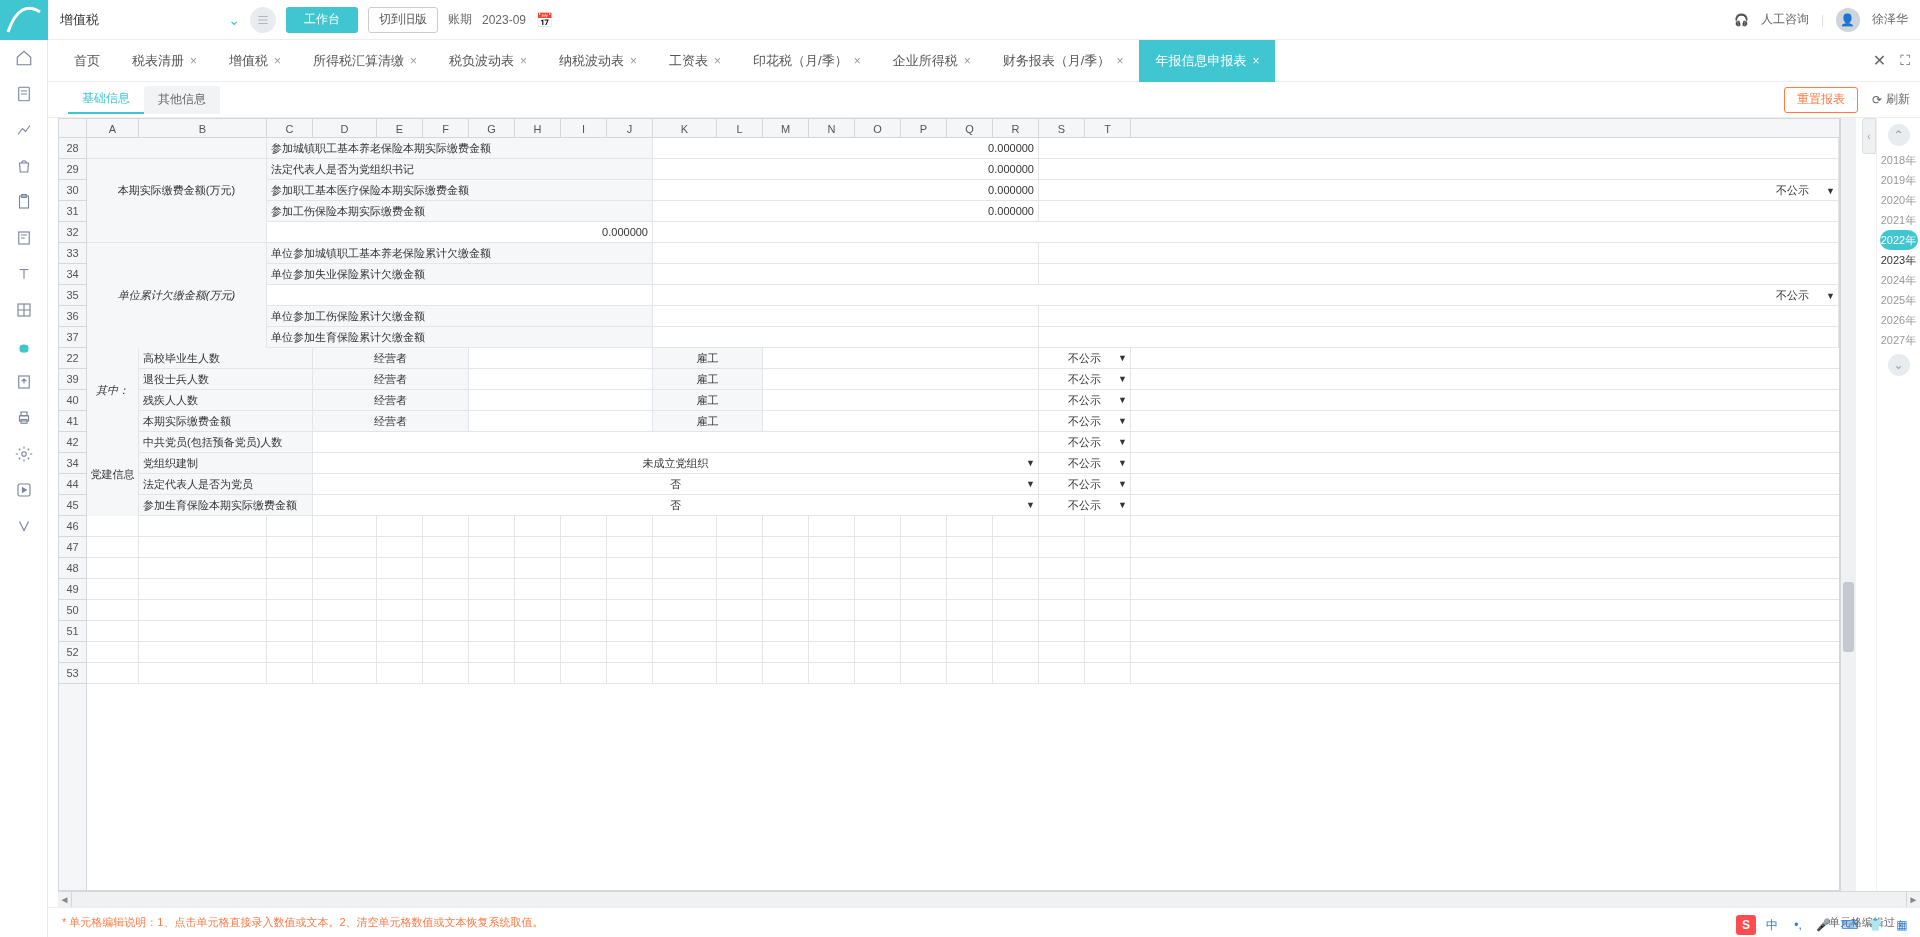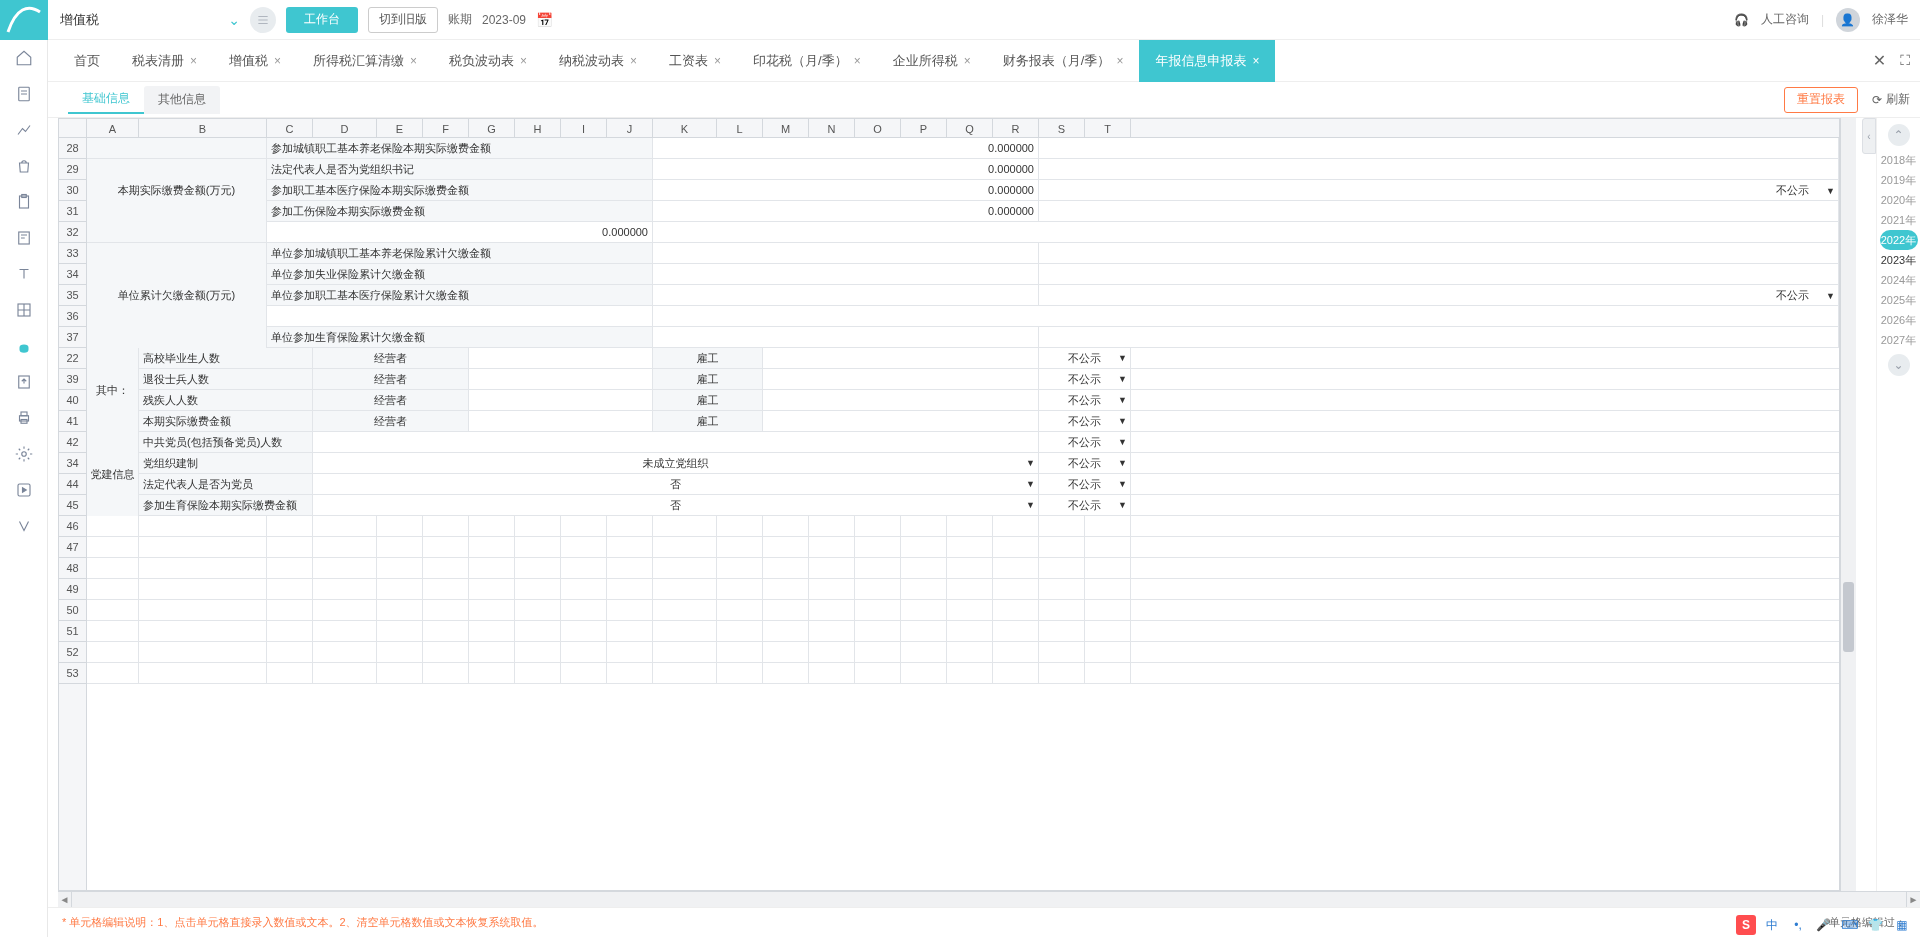--- a/index.html
+++ b/index.html
@@ -334,52 +334,52 @@
                     <div class="cell " style="width: 180px; position: relative; visibility: hidden;"></div>
                     <div class="cell head" style="width: 386px; position: relative;">参加工伤保险本期实际缴费金额</div>
                     <div class="cell right" style="width: 386px; position: relative;">0.000000</div>
                     <div class="cell " style="width: 92px; position: relative; visibility: hidden;"></div>
                   </div>
                   <div class="crow">
                     <div class="cell " style="width: 180px; position: relative; visibility: hidden;"></div>
                     <div class="cell right" style="width: 386px; position: relative;">0.000000</div>
                     <div class="cell " style="width: 92px; position: relative; visibility: hidden;"></div>
                   </div>
-                  <div class="cell center head" style="width: 180px; position: absolute; height: 105px; left: 0px; top: 105px;">单位累计欠缴金额(万元)</div>
+                  <div class="cell center head" style="width: 180px; position: absolute; height: 105px; left: 0px; top: 105px; font-style: italic;">单位累计欠缴金额(万元)</div>
                   <div class="cell center" style="width: 92px; position: absolute; height: 105px; right: 0px; top: 105px;">不公示<span class="dd-arrow">▼</span></div>
                   <div class="crow">
                     <div class="cell " style="width: 180px; position: relative; visibility: hidden;"></div>
                     <div class="cell head" style="width: 386px; position: relative;">单位参加城镇职工基本养老保险累计欠缴金额</div>
                     <div class="cell " style="width: 386px; position: relative;"></div>
                     <div class="cell " style="width: 92px; position: relative; visibility: hidden;"></div>
                   </div>
                   <div class="crow">
                     <div class="cell " style="width: 180px; position: relative; visibility: hidden;"></div>
                     <div class="cell head" style="width: 386px; position: relative;">单位参加失业保险累计欠缴金额</div>
                     <div class="cell " style="width: 386px; position: relative;"></div>
                     <div class="cell " style="width: 92px; position: relative; visibility: hidden;"></div>
                   </div>
                   <div class="crow">
                     <div class="cell " style="width: 180px; position: relative; visibility: hidden;"></div>
-                    <div class="cell head" style="width: 386px; position: relative;">单位参加职工基本医疗保险累计欠缴金额</div>
                     <div class="cell " style="width: 386px; position: relative;"></div>
                     <div class="cell " style="width: 92px; position: relative; visibility: hidden;"></div>
                   </div>
                   <div class="crow">
                     <div class="cell " style="width: 180px; position: relative; visibility: hidden;"></div>
+                    <div class="cell head" style="width: 386px; position: relative;">单位参加工伤保险累计欠缴金额</div>
                     <div class="cell " style="width: 386px; position: relative;"></div>
                     <div class="cell " style="width: 92px; position: relative; visibility: hidden;"></div>
                   </div>
                   <div class="crow">
                     <div class="cell " style="width: 180px; position: relative; visibility: hidden;"></div>
                     <div class="cell head" style="width: 386px; position: relative;">单位参加生育保险累计欠缴金额</div>
                     <div class="cell " style="width: 386px; position: relative;"></div>
                     <div class="cell " style="width: 92px; position: relative; visibility: hidden;"></div>
                   </div>
-                  <div class="cell center head" style="width: 52px; position: absolute; height: 84px; left: 0px; top: 210px;">其中：</div>
+                  <div class="cell center head" style="width: 52px; position: absolute; height: 84px; left: 0px; top: 210px; font-style: italic;">其中：</div>
                   <div class="crow">
                     <div class="cell " style="width: 52px; position: relative; visibility: hidden;"></div>
                     <div class="cell head" style="width: 174px; position: relative;">高校毕业生人数</div>
                     <div class="cell center head" style="width: 156px; position: relative;">经营者</div>
                     <div class="cell " style="width: 184px; position: relative;"></div>
                     <div class="cell center head" style="width: 110px; position: relative;">雇工</div>
                     <div class="cell " style="width: 276px; position: relative;"></div>
                     <div class="cell center" style="width: 92px; position: relative;">不公示<span class="dd-arrow">▼</span></div>
                   </div>
                   <div class="crow">

